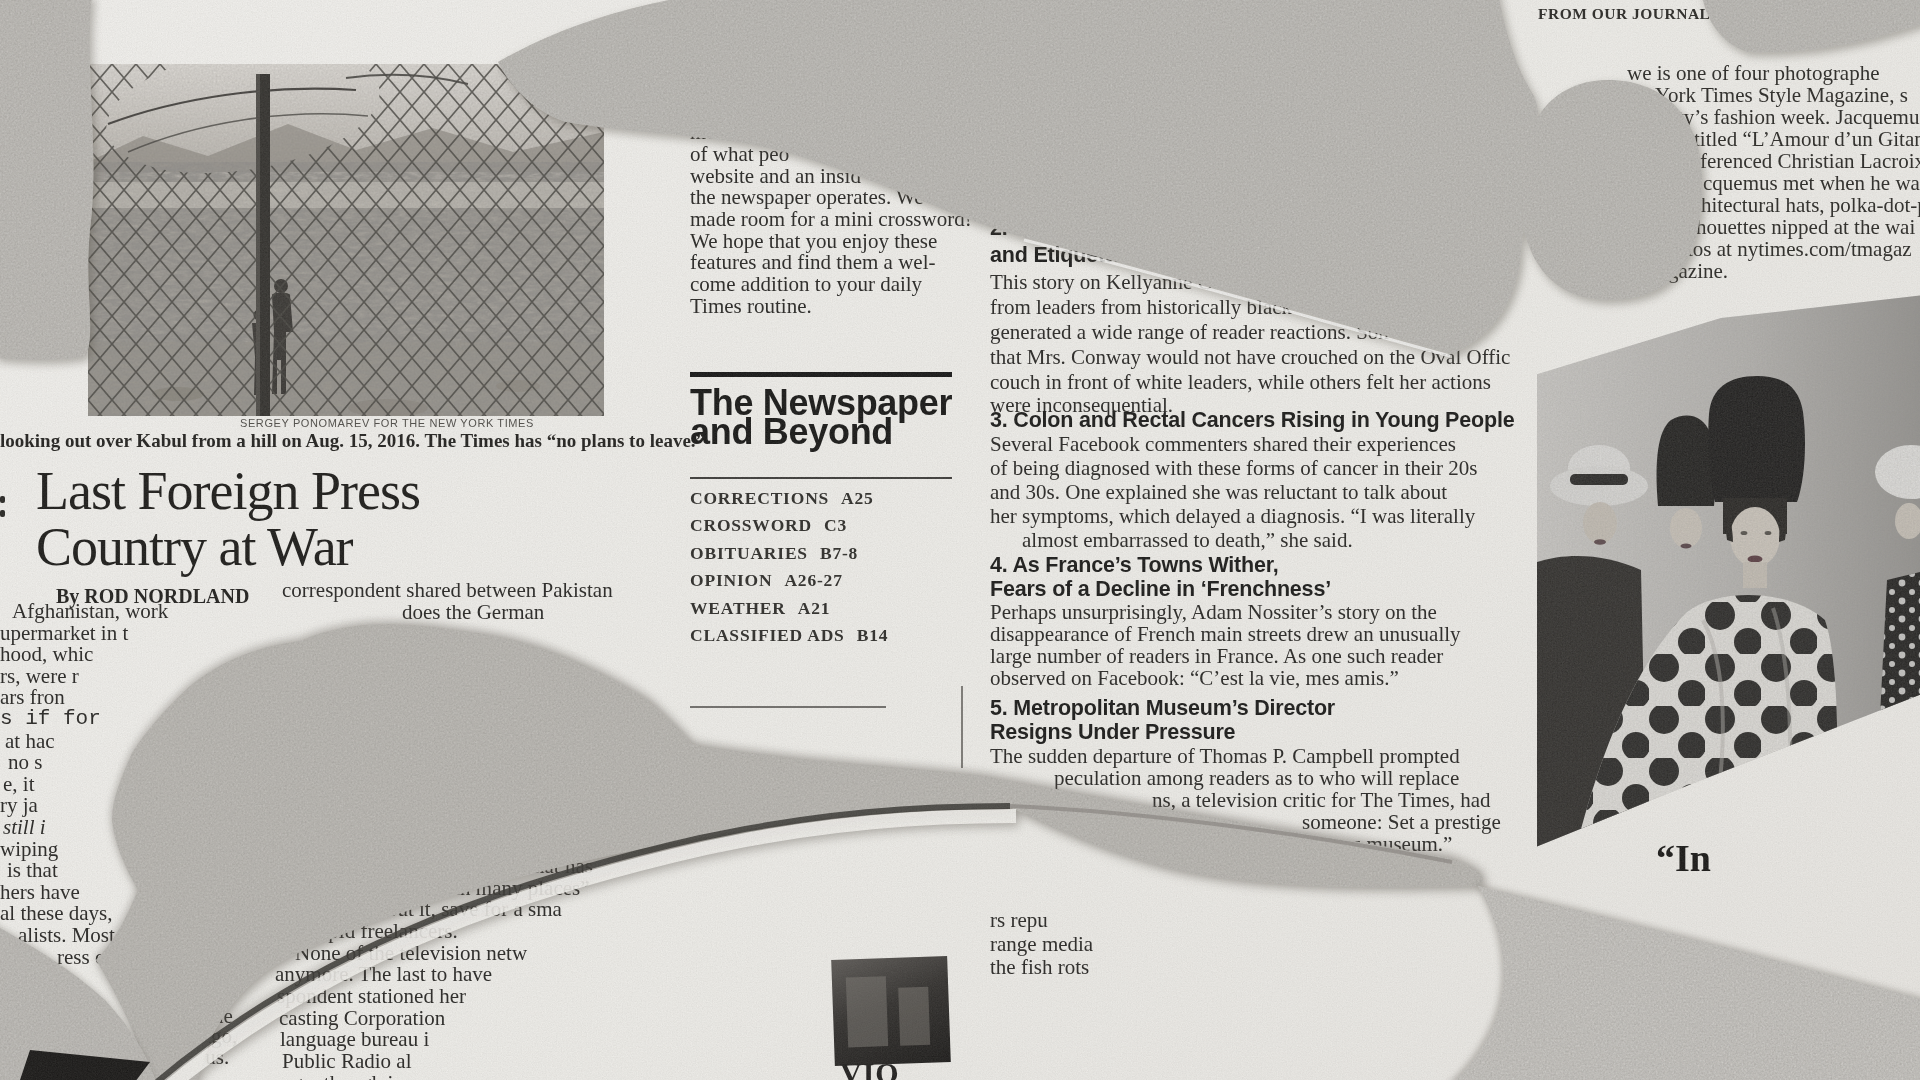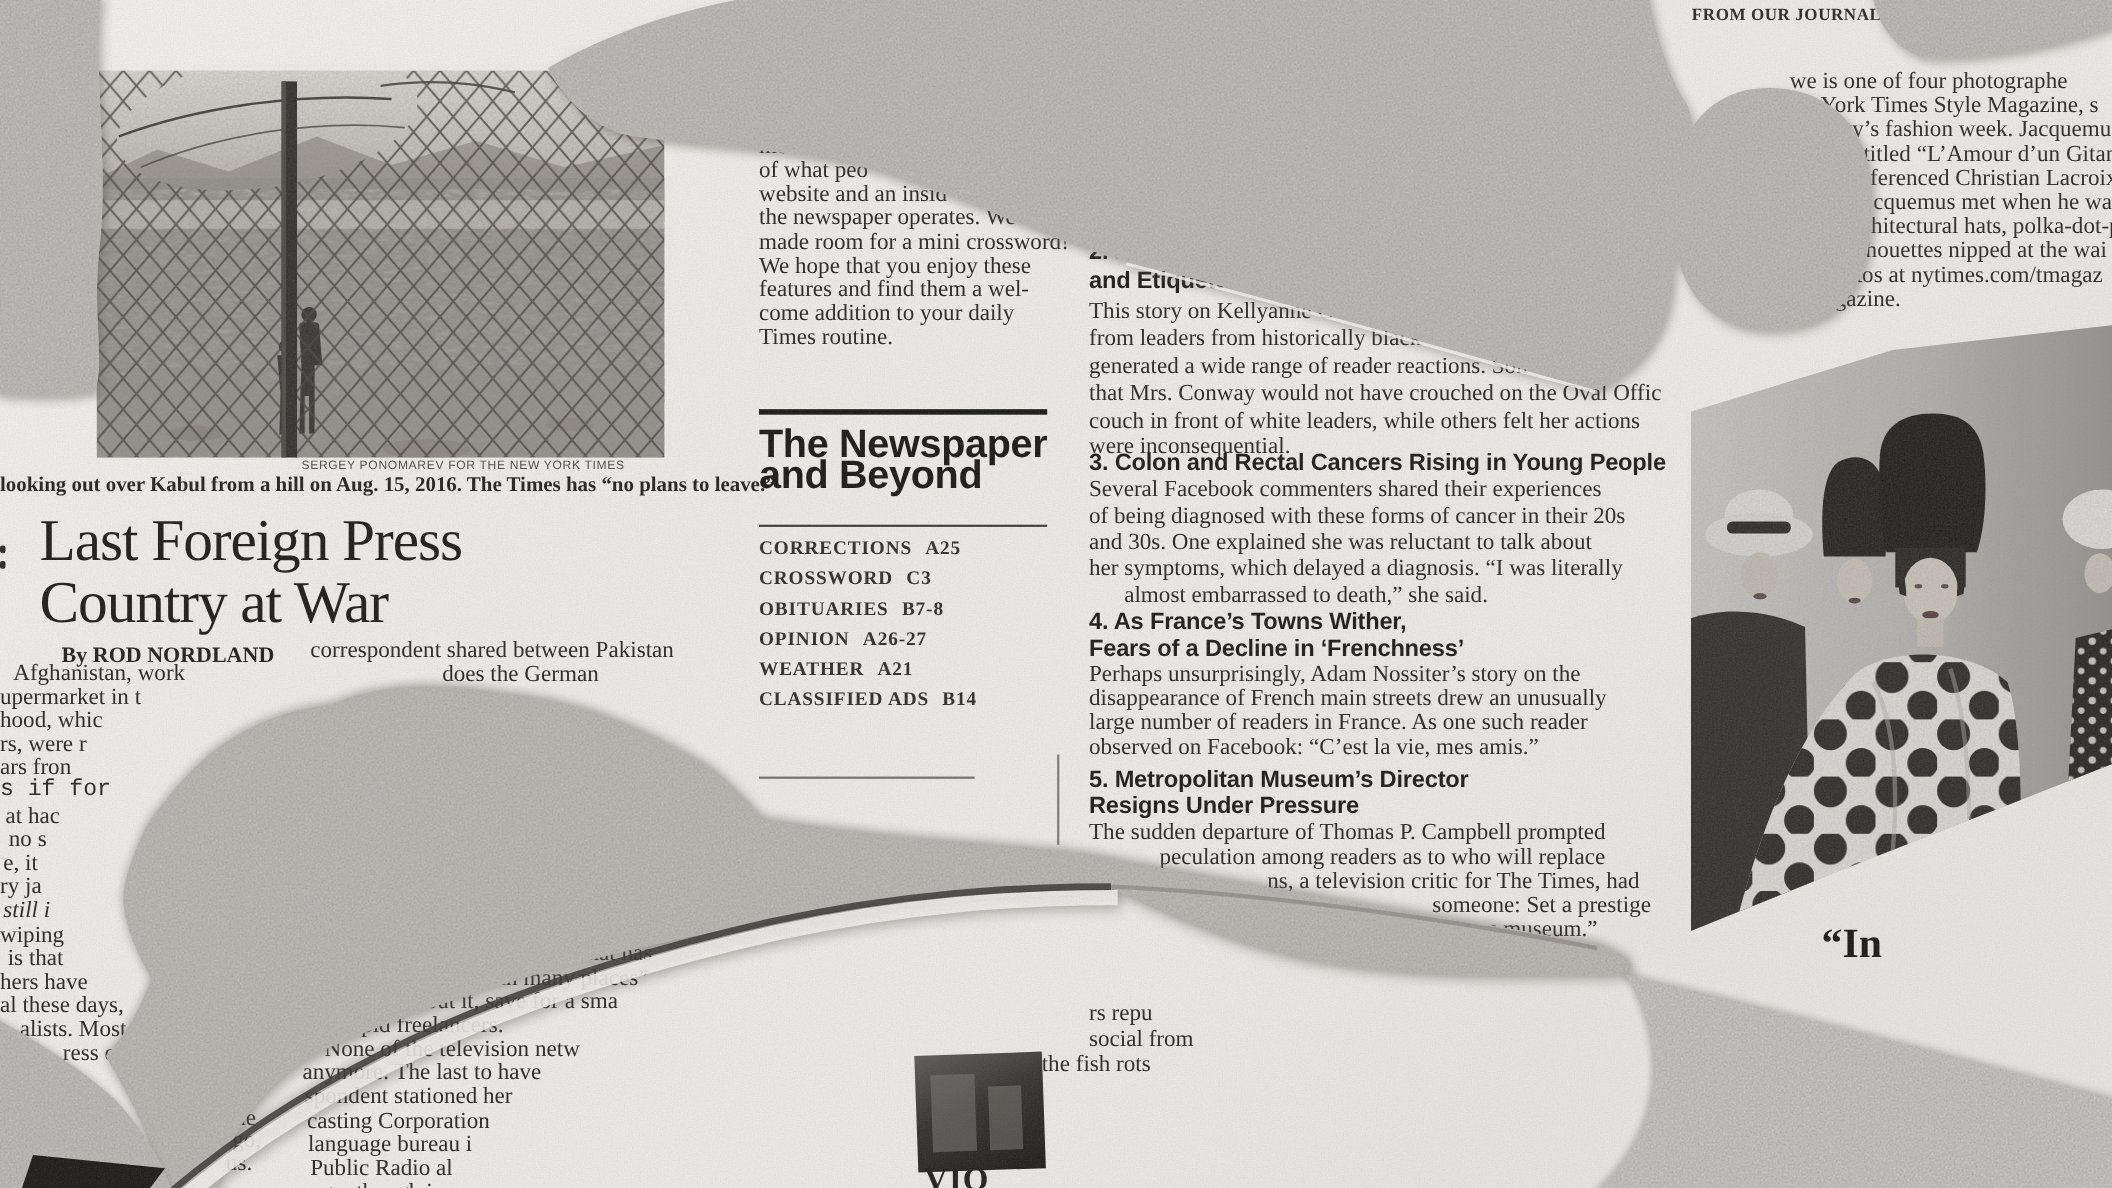--- a/index.html
+++ b/index.html
@@ -138,21 +138,21 @@
       <rect width="383" height="562" filter="url(#fgr)" opacity="0.3"></rect>
     </svg>
   </div>
 
   <div class="abs" style="left:833px;top:958px;width:116px;height:106px;transform:rotate(-2deg);background:linear-gradient(160deg,#5a5754 0%,#2e2c2a 45%,#171615 100%);">
     <div class="abs" style="left:14px;top:18px;width:40px;height:70px;background:#73706b;opacity:.6;"></div>
     <div class="abs" style="left:66px;top:30px;width:30px;height:58px;background:#8a867f;opacity:.45;"></div>
   </div>
   <div class="abs vio ser" style="left:840px;top:1056px;">VIO</div>
 
-  <div class="abs credit" style="left:240px;top:417px;width:362px;text-align:center;">SERGEY PONOMAREV FOR THE NEW YORK TIMES</div>
+  <div class="abs credit" style="left:240px;top:417px;width:362px;text-align:left;">SERGEY PONOMAREV FOR THE NEW YORK TIMES</div>
   <div class="abs cap ser" style="left:0px;top:430px;">looking out over Kabul from a hill on Aug. 15, 2016. The Times has “no plans to leave.”</div>
 
   <div class="abs hl ser" style="left:36px;top:460px;">Last Foreign Press</div>
   <div class="abs hl ser" style="left:36px;top:516px;">Country at War</div>
   <div class="abs" style="left:0px;top:496px;width:5px;height:7px;background:#23221f;border-radius:2px;"></div>
   <div class="abs" style="left:0px;top:510px;width:5px;height:7px;background:#23221f;border-radius:2px;"></div>
   <div class="abs byl ser" style="left:56px;top:585px;">By ROD NORDLAND</div>
 
   <div class="abs frag" style="left:12px;top:600px;">Afghanistan, work</div>
   <div class="abs frag" style="left:0px;top:622px;">upermarket in t</div>
@@ -243,22 +243,22 @@
 
   <div class="abs numH" style="left:990px;top:696px;">5. Metropolitan Museum’s Director</div>
   <div class="abs numH" style="left:990px;top:720px;">Resigns Under Pressure</div>
   <div class="abs bod" style="left:990px;top:744px;">The sudden departure of Thomas P. Campbell prompted</div>
   <div class="abs bod" style="left:1054px;top:766px;">peculation among readers as to who will replace</div>
   <div class="abs bod" style="left:1152px;top:788px;">ns, a television critic for The Times, had</div>
   <div class="abs bod" style="left:1302px;top:810px;">someone: Set a prestige</div>
   <div class="abs bod" style="left:1345px;top:832px;">ss museum.”</div>
 
   <div class="abs bod" style="left:990px;top:908px;">rs repu</div>
-  <div class="abs bod" style="left:990px;top:932px;">social from</div>
-  <div class="abs bod" style="left:947px;top:955px;font-family:Liberation Serif, serif;">the fish rots</div>
+  <div class="abs bod" style="left:990px;top:932px;">range media</div>
+  <div class="abs bod" style="left:990px;top:955px;font-family:Liberation Serif, serif;">the fish rots</div>
 
   <div class="abs kick ser" style="left:1538px;top:5px;">FROM OUR JOURNALI</div>
   <div class="abs tpar" style="left:1627px;top:61px;">we is one of four photographe</div>
   <div class="abs tpar" style="left:1655px;top:83px;">York Times Style Magazine, s</div>
   <div class="abs tpar" style="left:1678px;top:105px;">ty’s fashion week. Jacquemu</div>
   <div class="abs tpar" style="left:1694px;top:127px;">titled “L’Amour d’un Gitan,”</div>
   <div class="abs tpar" style="left:1700px;top:149px;">ferenced Christian Lacroix</div>
   <div class="abs tpar" style="left:1703px;top:171px;">cquemus met when he was</div>
   <div class="abs tpar" style="left:1701px;top:193px;">hitectural hats, polka-dot-p</div>
   <div class="abs tpar" style="left:1696px;top:215px;">houettes nipped at the wai</div>

